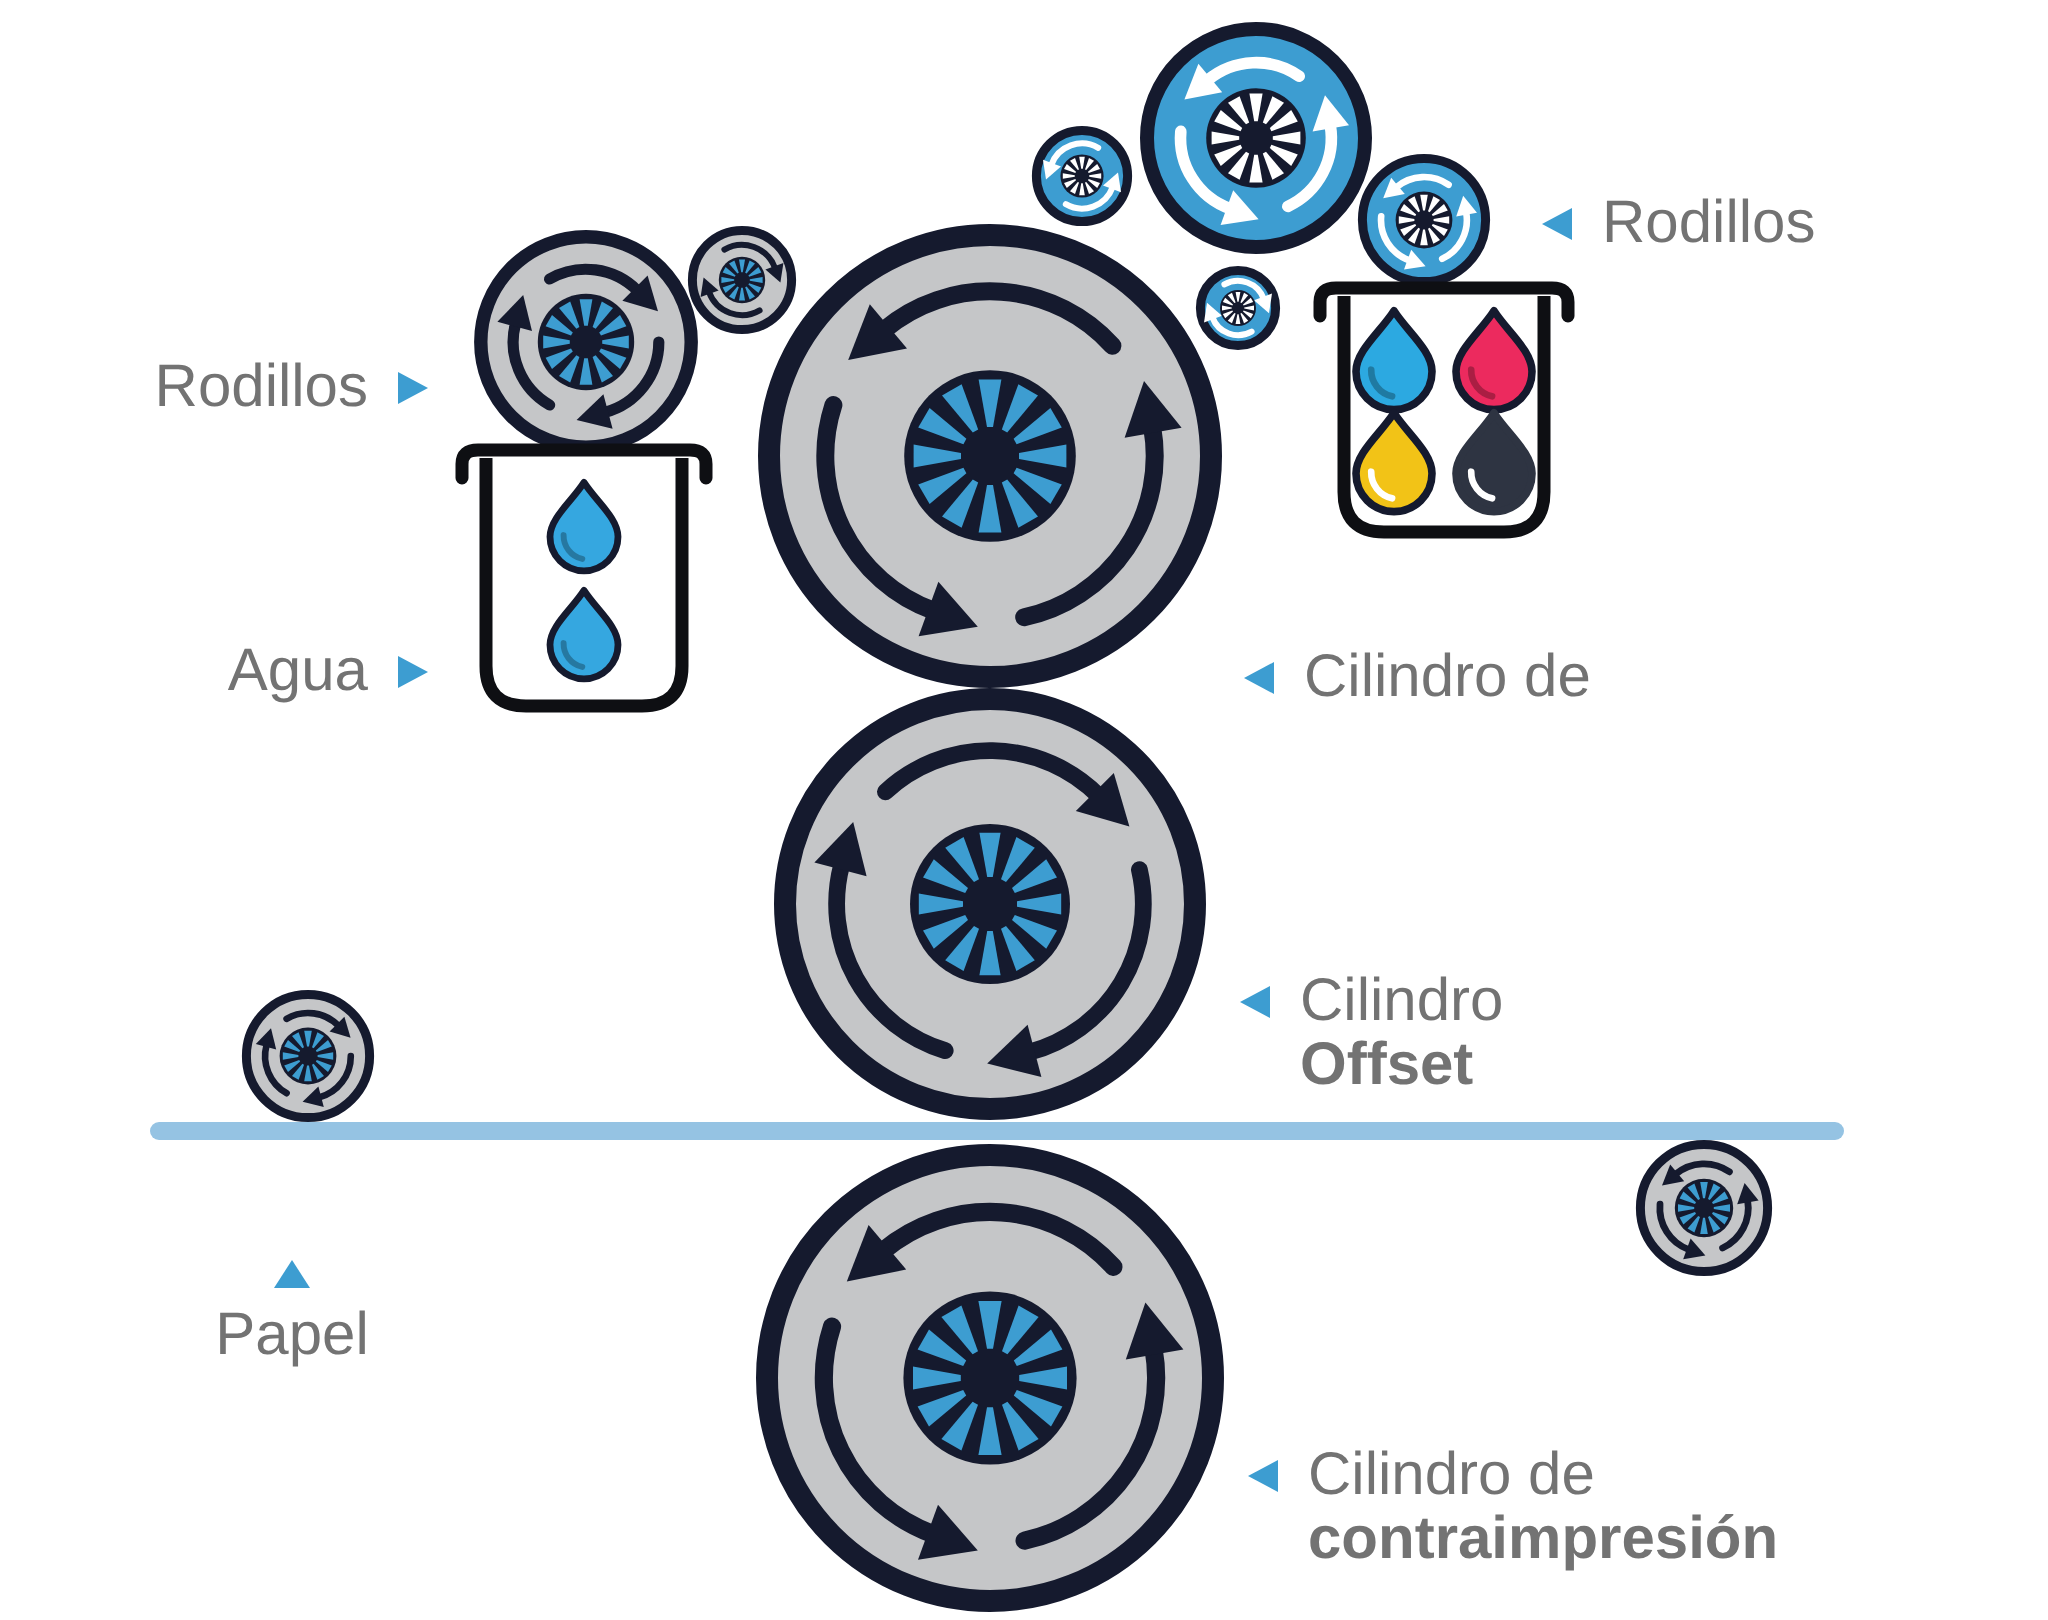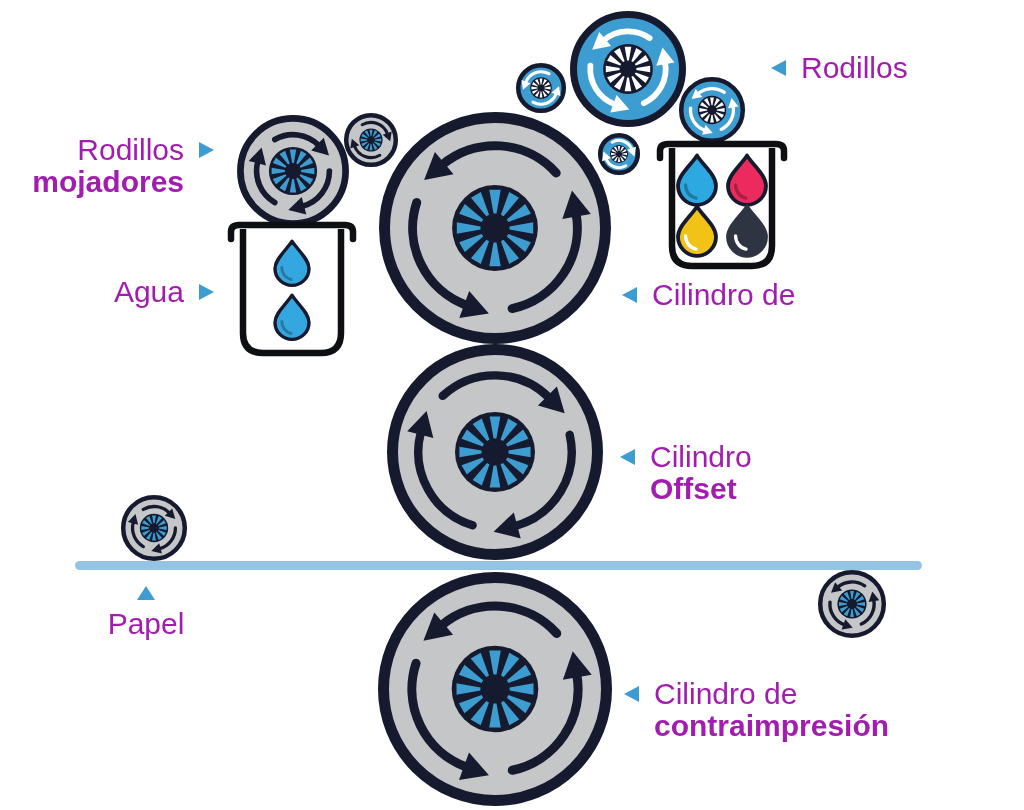--- a/index.html
+++ b/index.html
@@ -3,21 +3,21 @@
 <meta charset="utf-8">
 <style>
   html,body{margin:0;padding:0;background:#ffffff;}
   #stage{
     position:relative;width:1024px;height:810px;overflow:hidden;background:#ffffff;
     font-family:"Liberation Sans","DejaVu Sans",sans-serif;
   }
   #diagram-svg{position:absolute;left:0;top:0;}
   .label{
     position:absolute;display:flex;gap:10px;align-items:flex-start;
-    font-size:30px;line-height:32px;color:#a21caf;white-space:nowrap;
+    font-size:30px;line-height:32px;color:#737373;white-space:nowrap;margin-top:44px;
   }
   .label .lines{display:flex;flex-direction:column;}
   .left-label .lines{text-align:right;}
   .right-label .lines{text-align:left;}
   .l2{font-weight:700;}
   .single{font-weight:400;text-align:center;}
   .tri{flex:none;margin-top:4px;}
   .lbl-mojadores{top:134px;right:806px;}
   .lbl-agua{top:276px;right:806px;}
   .lbl-entintadores{left:767px;top:52px;}
@@ -300,21 +300,20 @@
         <g transform="translate(747,233) scale(0.95)">
           <path d="M0,-28 C7,-17 20,-7 20,4 A20,20 0 1,1 -20,4 C-20,-7 -7,-17 0,-28 Z" fill="#2E3442" stroke="#2E3442" stroke-width="4" stroke-linejoin="round"></path>
           <path d="M-12,3 A14,14 0 0,0 -1,17" fill="none" stroke="#FFFFFF" stroke-width="3.5" stroke-linecap="round"></path>
         </g>
       </g>
     </svg>
 
   <div class="label left-label lbl-mojadores">
     <div class="lines">
       <div class="l1">Rodillos</div>
-      <div class="l2">mojadores</div>
     </div>
     <svg class="tri" width="24" height="24" viewBox="0 0 24 24">
       <path d="M5 4 L20 12 L5 20 Z" stroke-linejoin="round" stroke-width="5" fill="#3D9DD1"></path>
     </svg>
   </div>
 
   <div class="label left-label lbl-agua">
     <div class="lines">
       <div class="single">Agua</div>
     </div>

